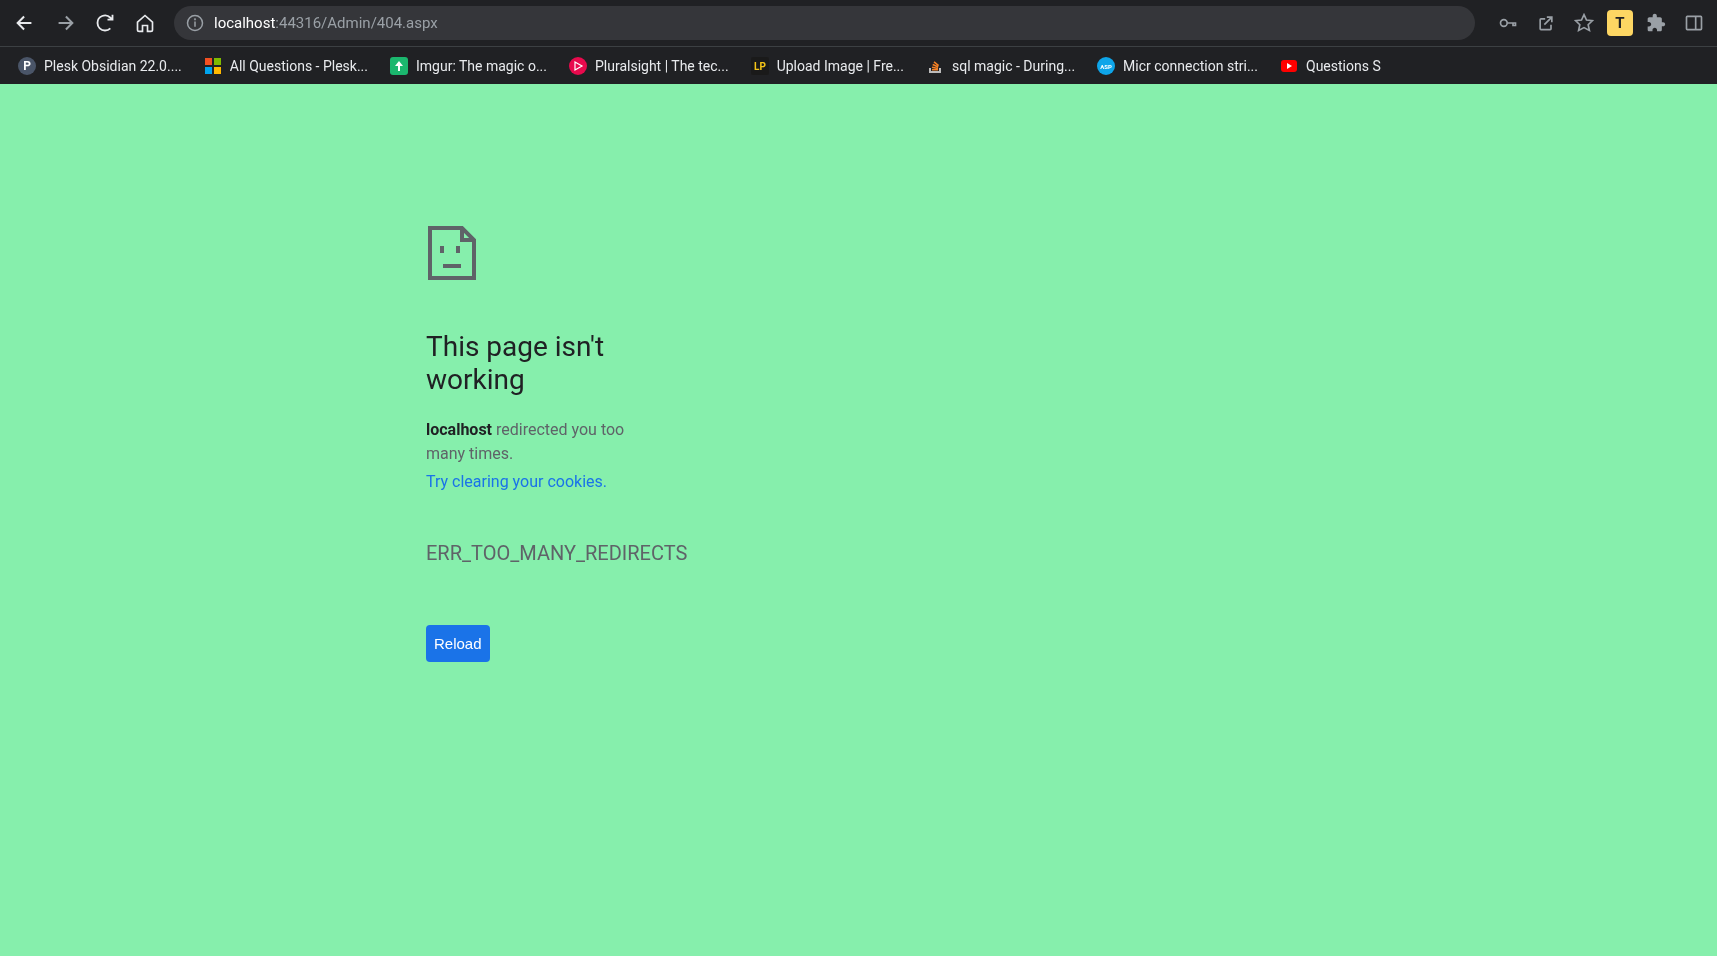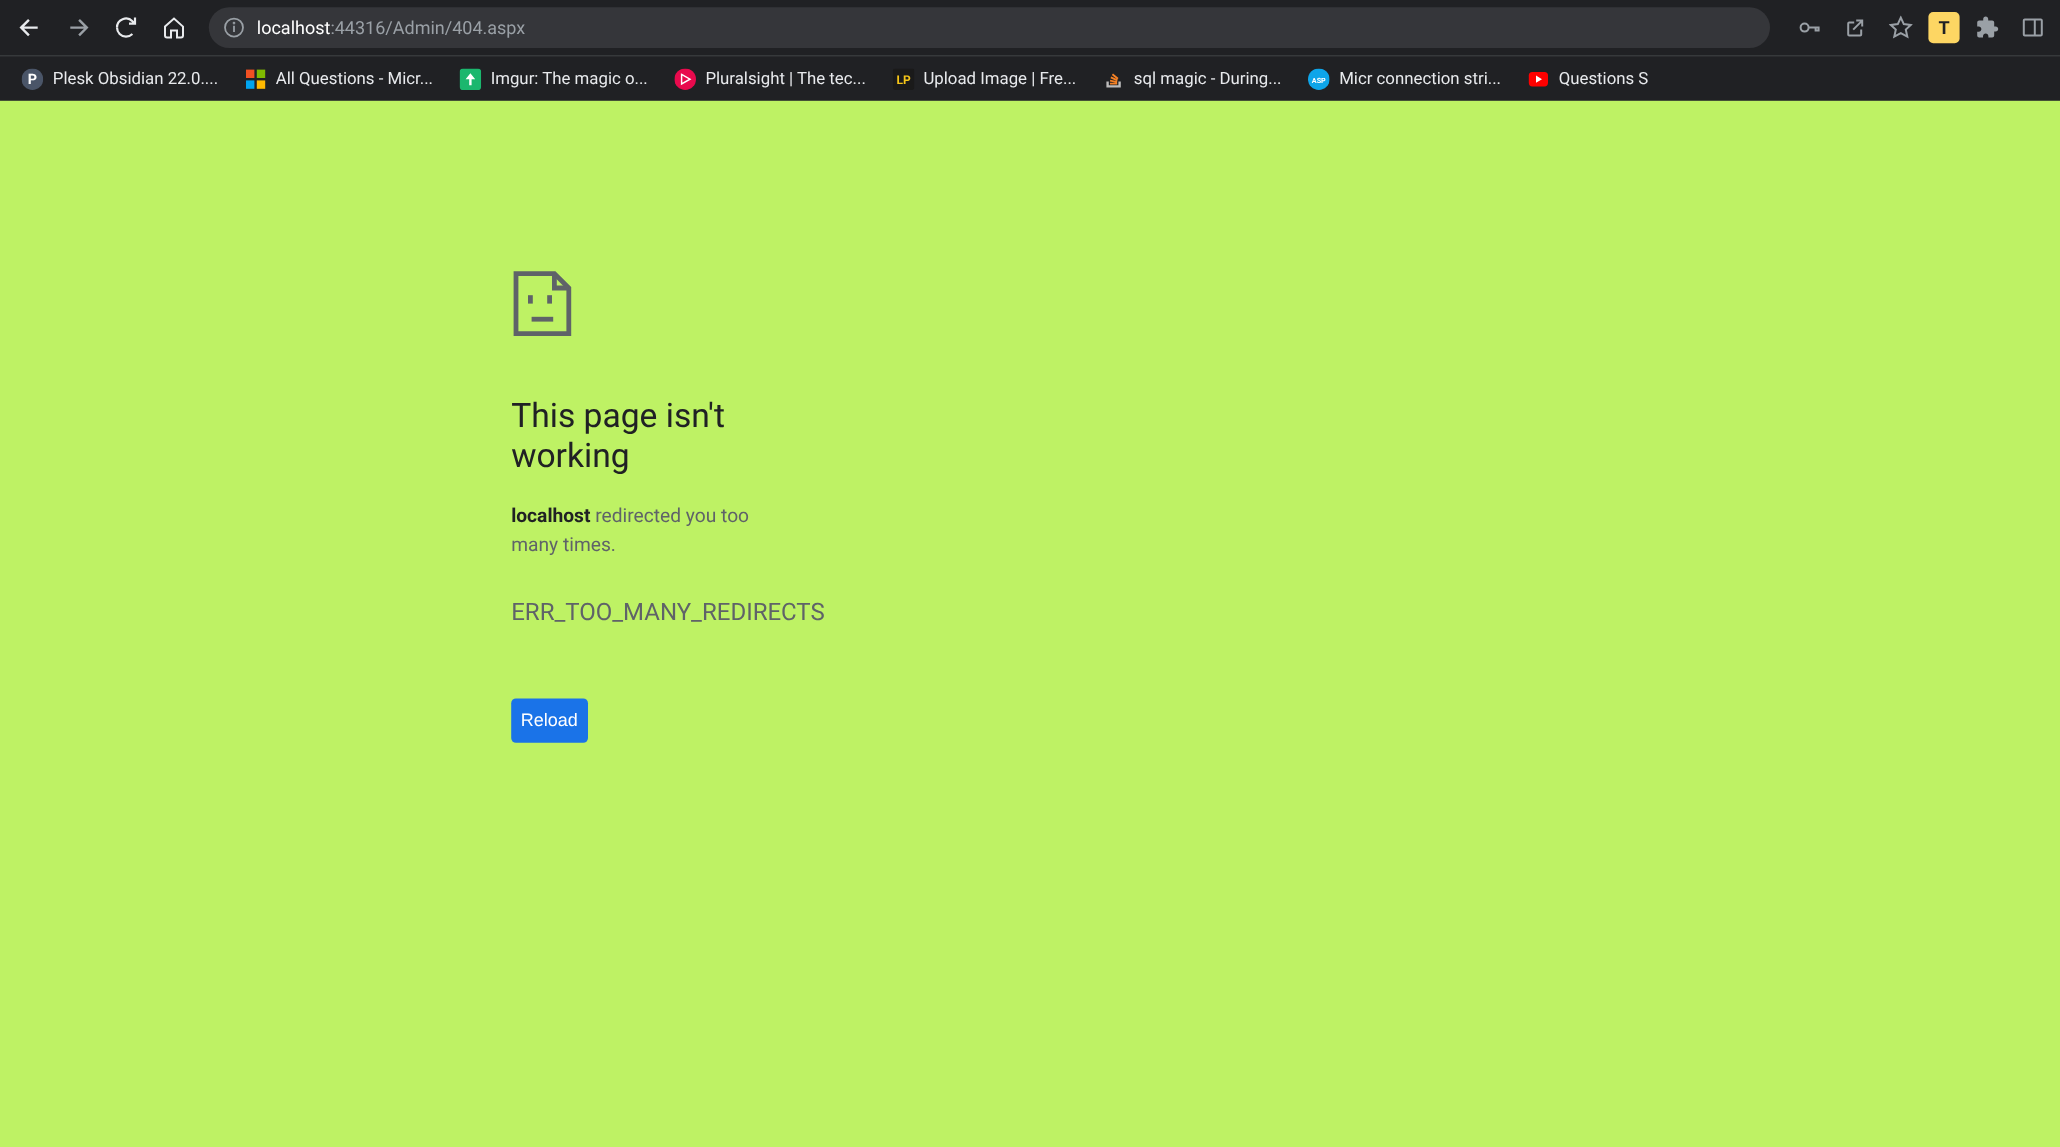--- a/index.html
+++ b/index.html
@@ -17,21 +17,21 @@
     .address-bar .url-path { color: #9aa0a6; }
     
     .toolbar-right { display: flex; align-items: center; gap: 8px; padding-left: 6px; }
     .toolbar-icon { width: 30px; height: 30px; display: flex; align-items: center; justify-content: center; color: #9aa0a6; cursor: pointer; border-radius: 50%; }
     .profile-badge { width: 26px; height: 26px; background: #fdd663; color: #202124; border-radius: 4px; display: flex; align-items: center; justify-content: center; font-weight: 700; font-size: 15px; }
     
     .bookmarks-bar { height: 38px; background: #202124; border-top: 1px solid #3c4043; display: flex; align-items: center; padding: 0 8px; gap: 2px; overflow: hidden; }
     .bookmark { display: flex; align-items: center; gap: 8px; padding: 5px 10px; border-radius: 4px; cursor: pointer; color: #e8eaed; font-size: 14px; white-space: nowrap; }
     .bm-icon { width: 18px; height: 18px; display: flex; align-items: center; justify-content: center; flex-shrink: 0; }
     
-    .content-area { background: #bef264; min-height: calc(100vh - 84px); }
+    .content-area { background: #86efac; min-height: calc(100vh - 84px); }
     .error-page { max-width: 640px; padding: 140px 0 0 426px; width: 1000px; }
     @media (max-width: 1460px) { .error-page { padding-left: 29%; } }
     
     .error-icon { margin-bottom: 48px; }
     .error-title { font-size: 28px; color: #202124; font-weight: 400; margin-bottom: 22px; }
     .error-desc { font-size: 16px; color: #5f6368; margin-bottom: 6px; line-height: 1.5; }
     .error-desc .host-bold { font-weight: 700; color: #202124; }
     .error-link { color: #1a73e8; font-size: 16px; text-decoration: none; cursor: pointer; display: inline-block; margin-bottom: 18px; }
     .error-code { font-size: 20px; color: #5f6368; margin-bottom: 60px; margin-top: 32px; }
     .reload-btn { background: #1a73e8; color: #fff; border: none; padding: 10px 8px; font-size: 15px; border-radius: 4px; cursor: pointer; font-weight: 500; }
@@ -124,21 +124,21 @@
     </div>
     <div class="bookmark">
       <span class="bm-icon">
           <svg width="18" height="18" viewBox="0 0 18 18">
             <rect x="1" y="1" width="7" height="7" fill="#f25022"></rect>
             <rect x="10" y="1" width="7" height="7" fill="#7fba00"></rect>
             <rect x="1" y="10" width="7" height="7" fill="#00a4ef"></rect>
             <rect x="10" y="10" width="7" height="7" fill="#ffb900"></rect>
           </svg>
         </span>
-      <span>All Questions - Micr...</span>
+      <span>All Questions - Plesk...</span>
     </div>
     <div class="bookmark">
       <span class="bm-icon">
           <svg width="18" height="18" viewBox="0 0 18 18">
             <rect width="18" height="18" rx="3" fill="#1bb76e"></rect>
             <path d="M9 4l-4 5h3v5h2v-5h3z" fill="#fff"></path>
           </svg>
         </span>
       <span>Imgur: The magic o...</span>
     </div>
@@ -198,16 +198,19 @@
           <path d="M36 4 v12 h12" fill="none" stroke="#5f6368" stroke-width="4"></path>
           <rect x="14" y="22" width="4" height="7" fill="#5f6368"></rect>
           <rect x="30" y="22" width="4" height="7" fill="#5f6368"></rect>
           <rect x="17" y="40" width="18" height="4" fill="#5f6368"></rect>
         </svg>
     </div>
     <h1 class="error-title">This page isn't working</h1>
     <p class="error-desc">
       <span class="host-bold">localhost</span><span> redirected you too many times.</span>
     </p>
+    <p>
+      <a class="error-link">Try clearing your cookies</a><span style="color:#1a73e8;font-size:16px;">.</span>
+    </p>
     <p class="error-code">ERR_TOO_MANY_REDIRECTS</p>
     <button class="reload-btn">Reload</button>
   </div>
 </div>
 
 </body></html>

